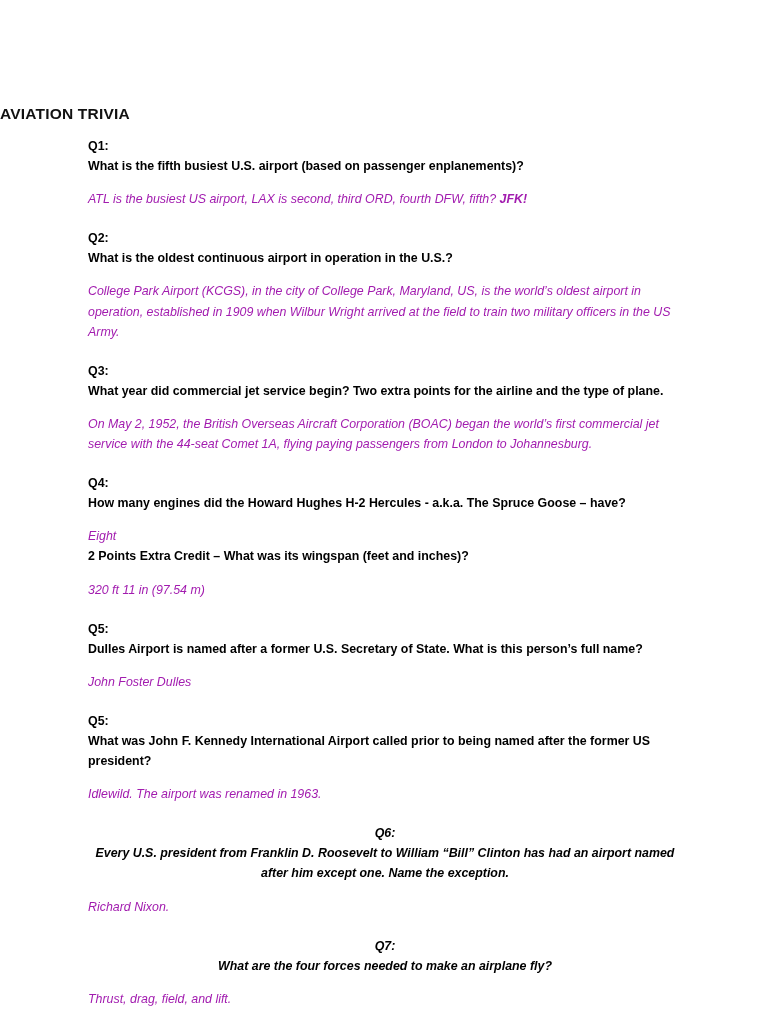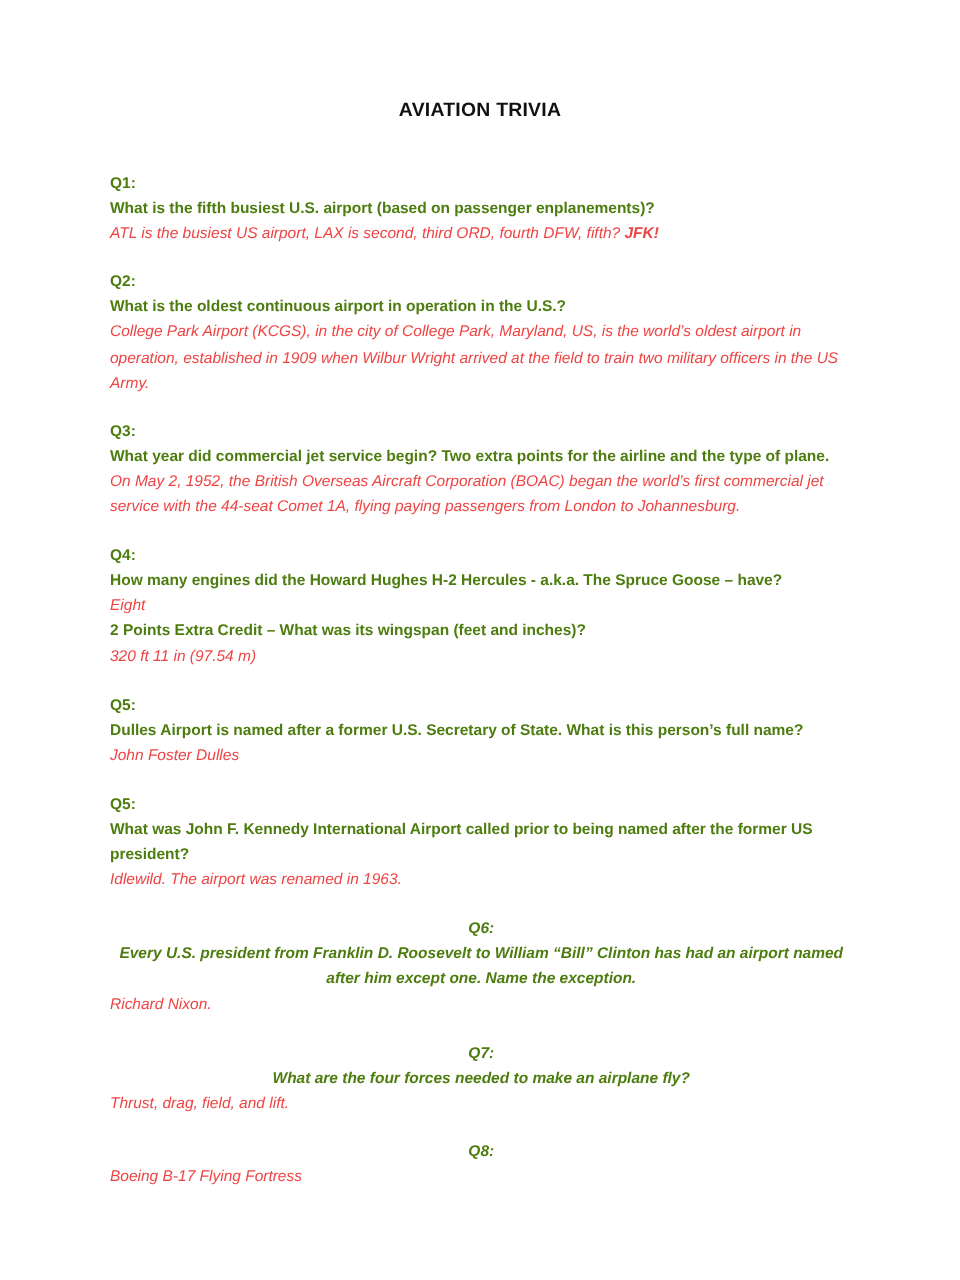--- a/index.html
+++ b/index.html
@@ -16,58 +16,59 @@
   }
   .page {
     position: relative;
     width: 768px;
     height: 1024px;
     background: #ffffff;
     box-sizing: border-box;
   }
   .doc-title {
     position: absolute;
-    top: 80px;
+    top: 105px;
     left: 0;
     width: 768px;
-    text-align: center;
+    text-align: left;
     font-size: 15.5px;
     font-weight: bold;
     letter-spacing: 0.2px;
     color: #111111;
   }
   .content {
     position: absolute;
     top: 136px;
     left: 88px;
     width: 594px;
   }
   .qblock {
     margin-bottom: 19px;
   }
   .qblock:last-child {
     margin-bottom: 0;
   }
   .line {
     font-size: 12.4px;
     line-height: 20.1px;
-    color: #4d7c0f;
+    color: #000000;
     white-space: pre-wrap;
   }
   
   .label {
     font-weight: bold;
   }
   .question {
     font-weight: bold;
   }
   .answer {
     font-style: italic;
     font-weight: normal;
-    color: #ef4444;
+    color: #a21caf;
+    margin-top: 13px;
   }
   
   .style-italic .label,
   .style-italic .question {
     font-weight: bold;
     font-style: italic;
     text-align: center;
   }
   .emph {
     font-weight: bold;

